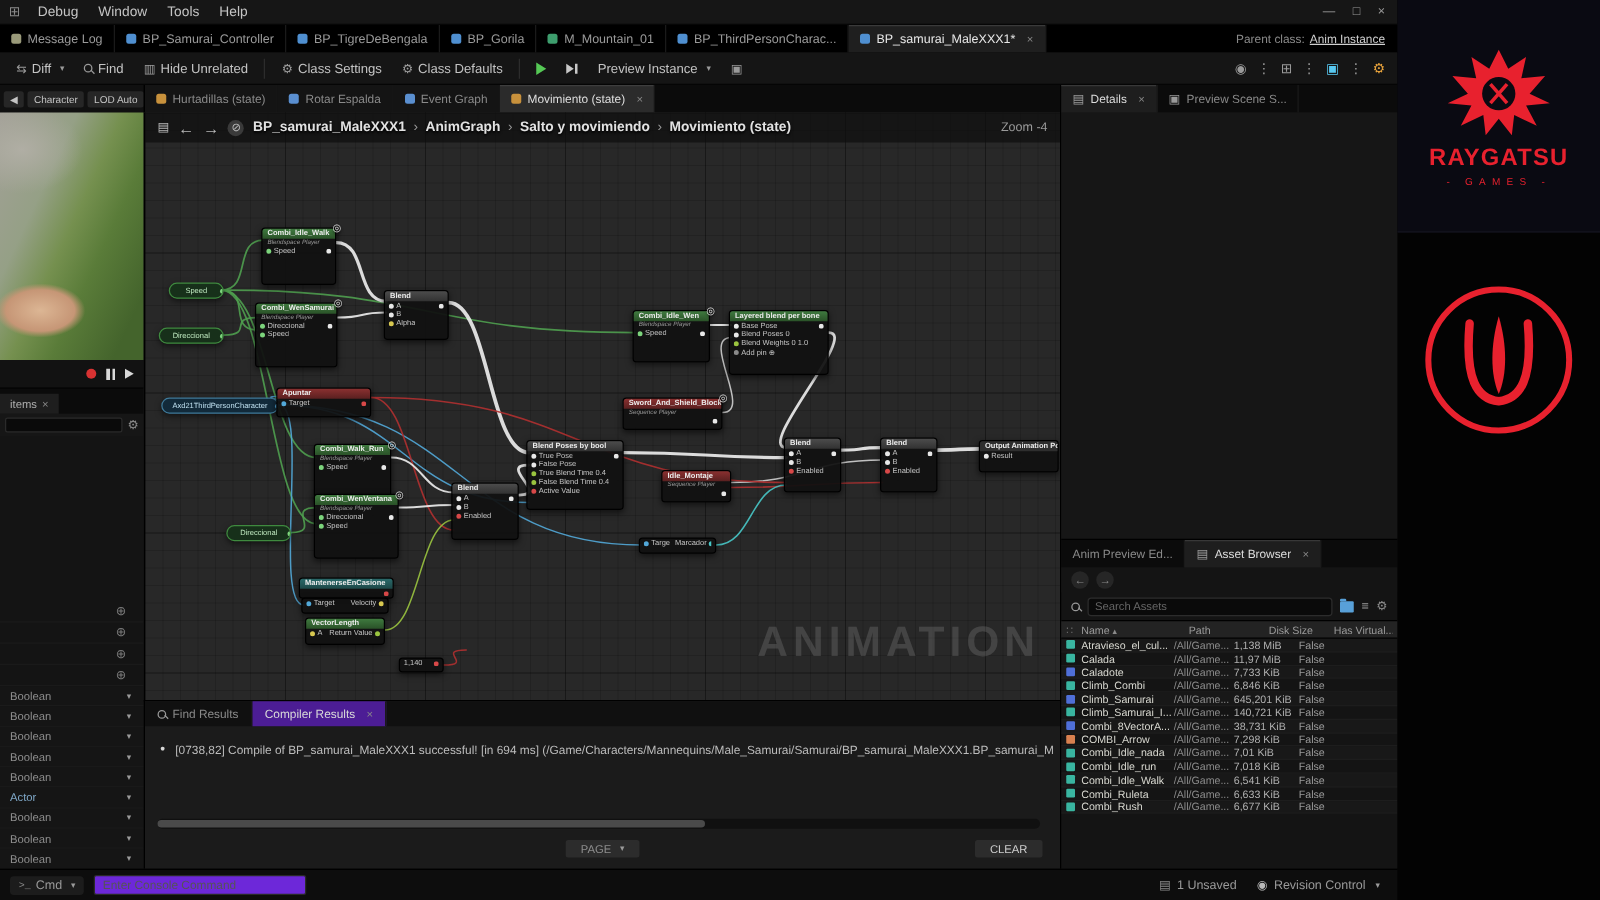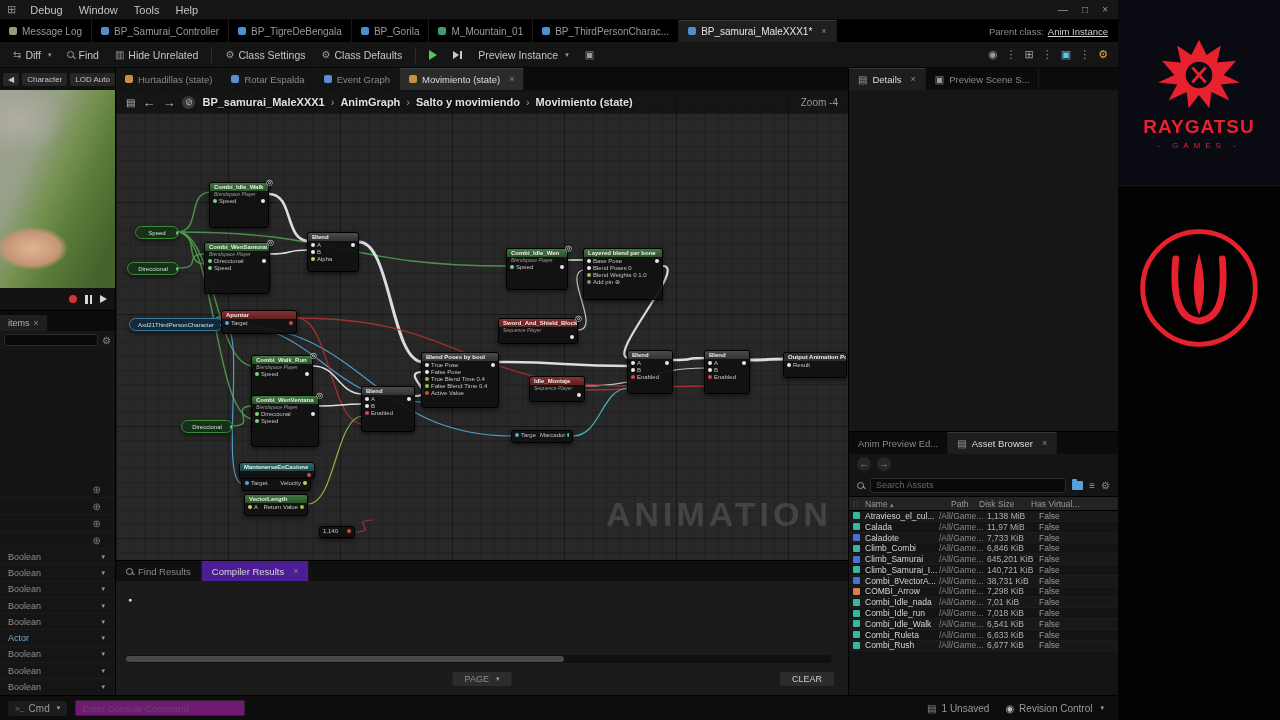--- a/index.html
+++ b/index.html
@@ -130,37 +130,37 @@
   .rp-search{height:22px;display:flex;align-items:center;gap:6px;padding:0 8px}
   .searchinput{flex:1;height:15px;background:#0a0a0a;border:1px solid #2c2c2c;border-radius:3px;color:#ccc;font-size:9px;padding:0 5px;outline:none;font-family:"Liberation Sans",sans-serif}
   .searchinput::placeholder{color:#666}
   .folder{width:11px;height:9px;background:#58a0d8;border-radius:1px;position:relative;cursor:pointer}
   .folder::before{content:"";position:absolute;top:-2px;left:0;width:5px;height:2px;background:#58a0d8;border-radius:1px 1px 0 0}
   .filter{color:#9a9a9a;font-size:10px;cursor:pointer}
   .rp-chip{margin:3px 8px;display:inline-block;background:#242424;border:1px solid #3c3c3c;border-radius:3px;color:#b8b8b8;font-size:9px;padding:2px 9px;cursor:pointer}
   .rp-thead{height:15px;background:#232323;display:flex;align-items:center;font-size:8.5px;color:#9a9a9a;padding:0 4px;border-top:1px solid #000;border-bottom:1px solid #000;cursor:pointer}
   .grip{width:12px;color:#6a6a6a}
   .ch{overflow:hidden;white-space:nowrap}
-  .c1{width:86px}.c2{width:28px}.c3{width:52px}.c4{flex:1}
+  .c1{width:86px}.c2{width:64px}.c3{width:52px}.c4{flex:1}
   .sort{font-style:normal;font-size:7px;color:#8a8a8a}
   #assetrows{height:140px;overflow:hidden}
   .arow{height:10.8px;display:flex;align-items:center;font-size:8.5px;padding:0 4px;border-bottom:1px solid #1d1d1d;cursor:pointer}
   .arow:nth-child(odd){background:#181818}
   .aicon{width:7px;height:7px;border-radius:1px;margin-right:5px;flex:none}
   .aname{width:74px;color:#d8d8d0;overflow:hidden;white-space:nowrap}
   .apath{width:48px;color:#8a8a8a;overflow:hidden;white-space:nowrap}
   .asize{width:52px;color:#b0b0b0;overflow:hidden;white-space:nowrap}
   .avirt{flex:1;color:#9a9a9a;overflow:hidden;white-space:nowrap}
   .rp-count{padding:5px 8px;font-size:9px;color:#9a9a9a}
 
   
   #statusbar{position:absolute;left:0;top:695px;width:1118px;height:25px;background:#0d0d0d;border-top:1px solid #000;display:flex;align-items:center;font-size:10px;color:#9a9a9a;gap:8px;padding:0 8px}
   .cmdchip{display:flex;align-items:center;gap:4px;background:#1c1c1c;border-radius:3px;padding:2px 7px;cursor:pointer}
   .cmdico{font-family:"Liberation Mono",monospace;font-size:8px;color:#8a8a8a}
-  #console{width:170px;height:16px;background:#701a75;border:1px solid #2a2a2a;border-radius:2px;color:#bbb;font-size:9.5px;padding:0 6px;outline:none;font-family:"Liberation Sans",sans-serif}
+  #console{width:170px;height:16px;background:#6d28d9;border:1px solid #2a2a2a;border-radius:2px;color:#bbb;font-size:9.5px;padding:0 6px;outline:none;font-family:"Liberation Sans",sans-serif}
   #console::placeholder{color:#555}
   .sb-right{margin-left:auto;display:flex;align-items:center;gap:16px;padding-right:6px}
   .sb-item{display:flex;align-items:center;gap:5px;cursor:pointer}
   .sbico{font-size:10px;color:#8a8a8a}
   .sbico.rc{color:#b8b8b8}
 
   
   #branding{position:absolute;left:1118px;top:0;width:162px;height:720px;background:#030303}
   .brand-top{height:186px;background:#0a0a12;border-bottom:1px solid #15151f;display:flex;flex-direction:column;align-items:center;justify-content:center}
   .brand-title{font-size:19px;font-weight:800;color:#e8212e;letter-spacing:1px;margin-top:4px}
@@ -803,20 +803,21 @@
           <span class="mag"></span>
           <span>Find Results</span>
         </div>
       <div class="btab active">
           <span>Compiler Results</span>
           <span class="x">×</span>
         </div>
     </div>
     <div class="bp-msg">
       <span class="dot">●</span>
+      <span>[0738,82] Compile of BP_samurai_MaleXXX1 successful! [in 694 ms] (/Game/Characters/Mannequins/Male_Samurai/Samurai/BP_samurai_MaleXXX1.BP_samurai_M</span>
     </div>
     <div class="bp-scroll">
         <div class="thumb"></div>
       </div>
     <div class="pagebtn">
         <span>PAGE</span>
         <span class="chev">▾</span>
       </div>
     <div class="clearbtn">CLEAR</div>
   </div>

